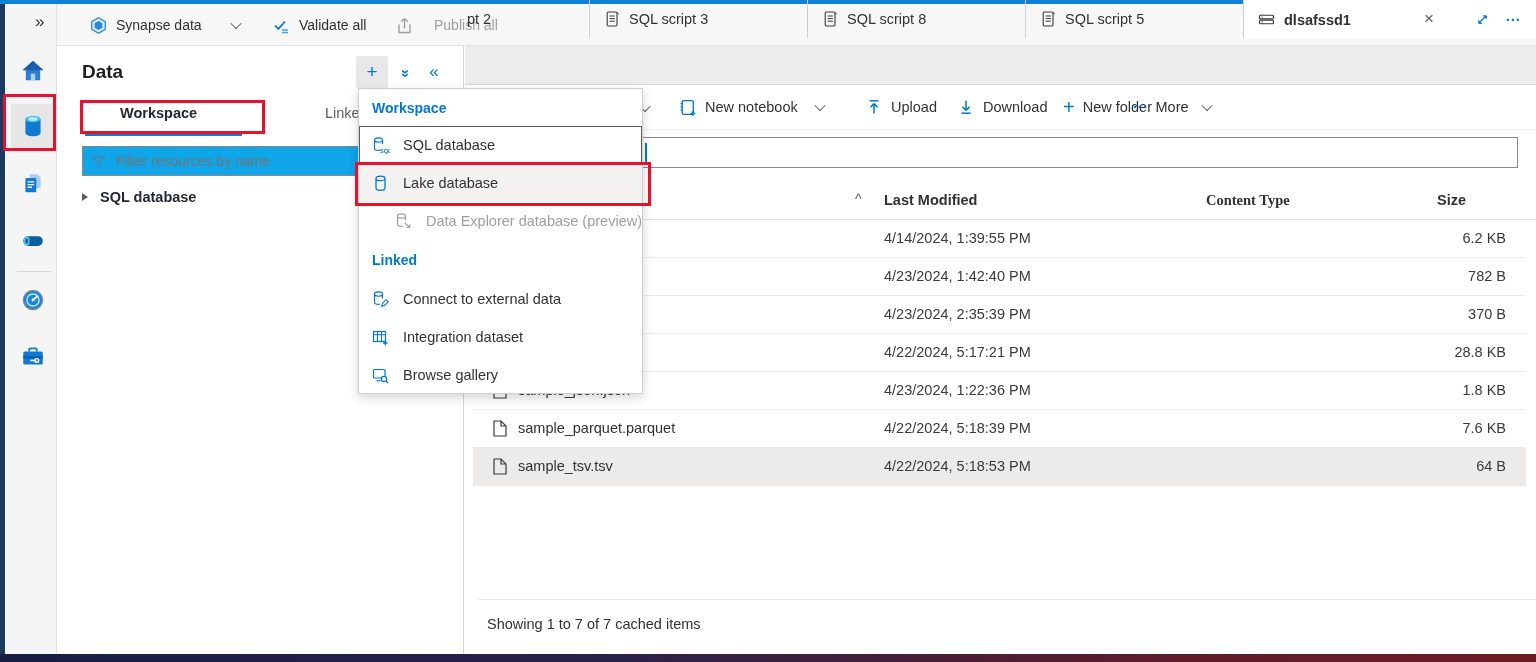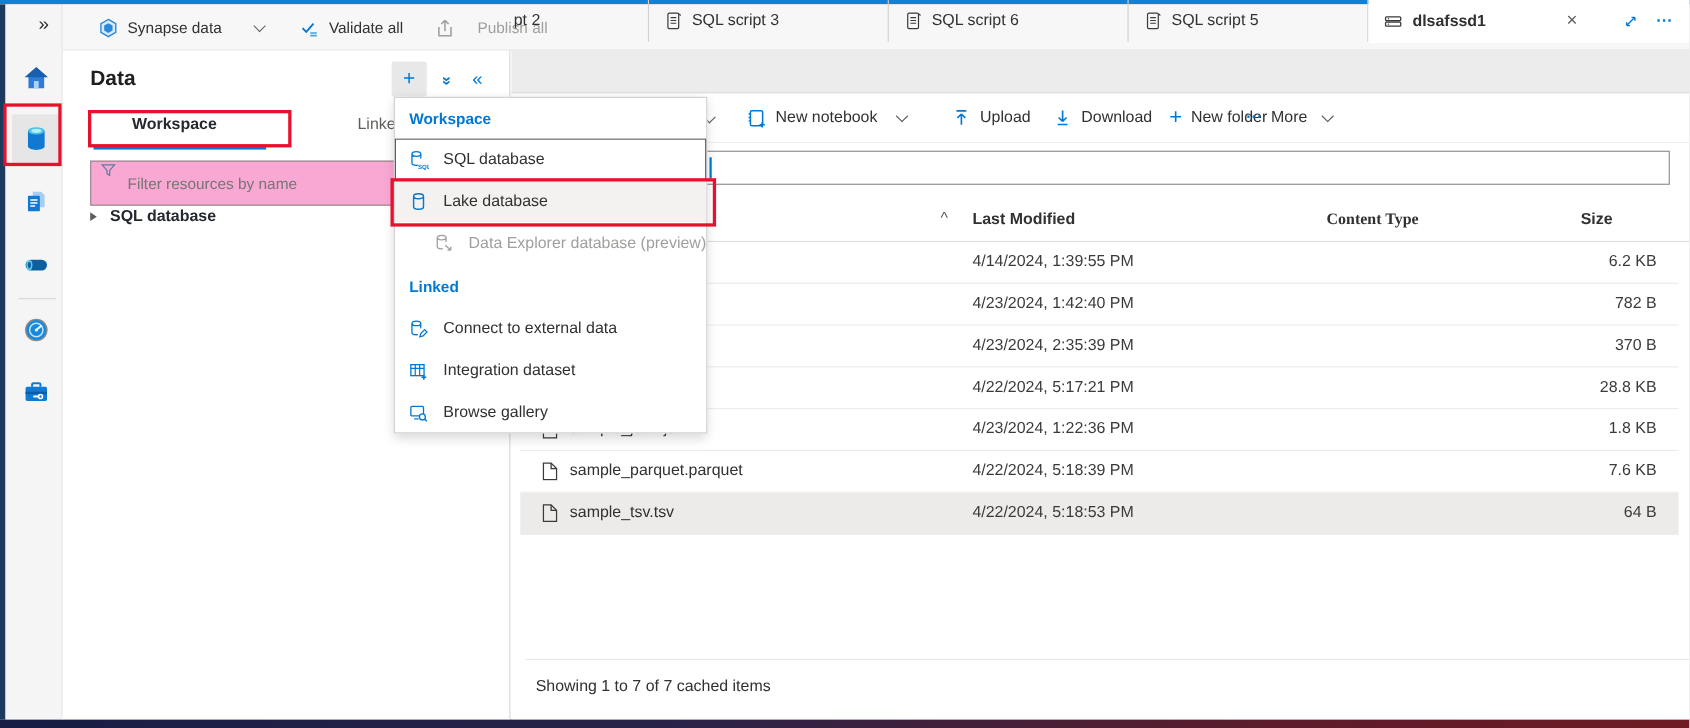--- a/index.html
+++ b/index.html
@@ -23,21 +23,21 @@
   .chev{display:inline-block;width:7px;height:7px;border-right:1.6px solid currentColor;border-bottom:1.6px solid currentColor;transform:rotate(45deg) translate(-1px,-1px);}
   .chev.gray{color:#605e5c;}
   
   .data-panel{left:57px;top:46px;width:407px;height:608px;background:#fff;border-right:1px solid #d6d6d6;box-sizing:border-box;}
   .panel-title{left:82px;top:61px;font-size:19px;font-weight:700;color:#201f1e;}
   .panel-act{top:56px;width:32px;height:32px;display:flex;align-items:center;justify-content:center;color:#0078d4;cursor:pointer;font-size:19px;}
   .plus-bg{background:#e8e8e8;border-radius:2px;}
   .dblchev{display:inline-block;transform:rotate(90deg);font-size:15px;font-weight:700;letter-spacing:-2px;}
   .tab-label{top:105px;font-size:14.5px;cursor:pointer;}
   .tab-underline{left:85px;top:132px;width:157px;height:4px;background:#1079d3;}
-  .filter-box{left:82px;top:146px;width:368px;height:41px;border:1px solid #8a8886;background:#f9a8d4;box-sizing:border-box;display:flex;padding:0 8px;gap:8px;}
+  .filter-box{left:82px;top:146px;width:368px;height:30px;border:1px solid #8a8886;background:#0ea5e9;box-sizing:border-box;display:flex;align-items:center;padding:0 8px;gap:8px;}
   .filter-box input{border:none;outline:none;flex:1;font-family:inherit;font-size:14px;color:#323130;background:transparent;}
   .tree-row{left:82px;top:189px;display:flex;align-items:center;gap:12px;cursor:pointer;}
   .tri{width:0;height:0;border-left:6px solid #605e5c;border-top:4.5px solid transparent;border-bottom:4.5px solid transparent;}
   .tree-lbl{font-size:14.5px;font-weight:700;color:#24292f;}
   
   .tabstrip{left:465px;top:46px;width:1071px;height:39px;background:#ececec;border-bottom:1px solid #d6d6d6;box-sizing:border-box;}
   .dtab{position:absolute;top:0;height:38px;display:flex;align-items:center;gap:9px;padding-left:14px;box-sizing:border-box;border-right:1px solid #d2d0ce;cursor:pointer;font-size:14.5px;color:#323130;overflow:hidden;}
   .dtab.active{background:#fff;font-weight:700;border-right:none;height:39px;}
   .tab-close{position:absolute;left:1419px;top:9px;width:20px;height:20px;display:flex;align-items:center;justify-content:center;color:#605e5c;font-size:17px;cursor:pointer;}
   .strip-right{position:absolute;left:1460px;top:0;width:76px;height:39px;background:#fff;display:flex;align-items:center;justify-content:space-evenly;}
@@ -243,21 +243,21 @@
     <span>SQL script 3</span>
   </div>
   <div class="dtab" style="left:808px;width:218px;">
     <span>
         <svg width="16" height="18" viewBox="0 0 16 18">
           <rect x="3.2" y="2" width="9.8" height="14" rx="1.2" stroke="#3b3a39" stroke-width="1.1" fill="none"></rect>
           <path d="M5.6 6h5.2M5.6 8.6h5.2M5.6 11.2h5.2" stroke="#3b3a39" stroke-width="1" fill="none"></path>
           <path d="M12.9 2.8c1 0 1.7.6 1.7 1.5" stroke="#3b3a39" stroke-width="1" fill="none"></path>
         </svg>
       </span>
-    <span>SQL script 6</span>
+    <span>SQL script 8</span>
   </div>
   <div class="dtab" style="left:1026px;width:218px;">
     <span>
         <svg width="16" height="18" viewBox="0 0 16 18">
           <rect x="3.2" y="2" width="9.8" height="14" rx="1.2" stroke="#3b3a39" stroke-width="1.1" fill="none"></rect>
           <path d="M5.6 6h5.2M5.6 8.6h5.2M5.6 11.2h5.2" stroke="#3b3a39" stroke-width="1" fill="none"></path>
           <path d="M12.9 2.8c1 0 1.7.6 1.7 1.5" stroke="#3b3a39" stroke-width="1" fill="none"></path>
         </svg>
       </span>
     <span>SQL script 5</span>

